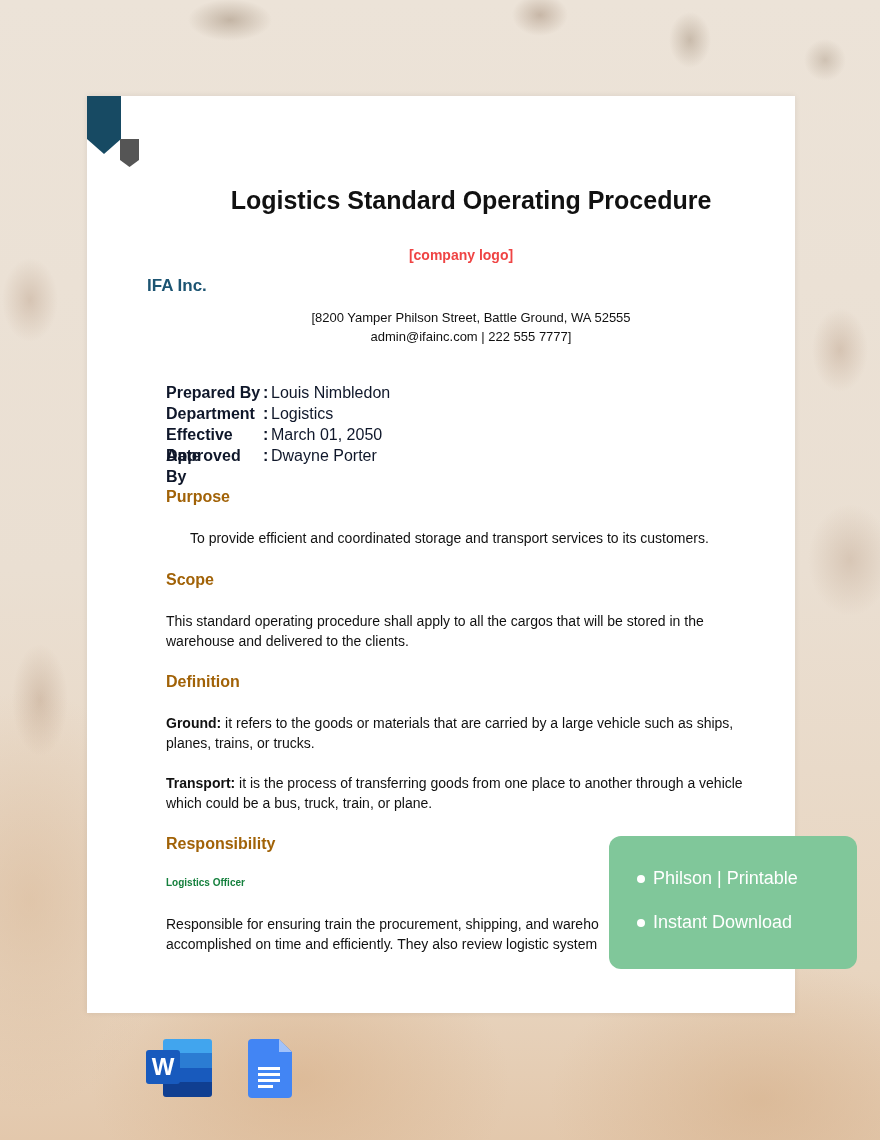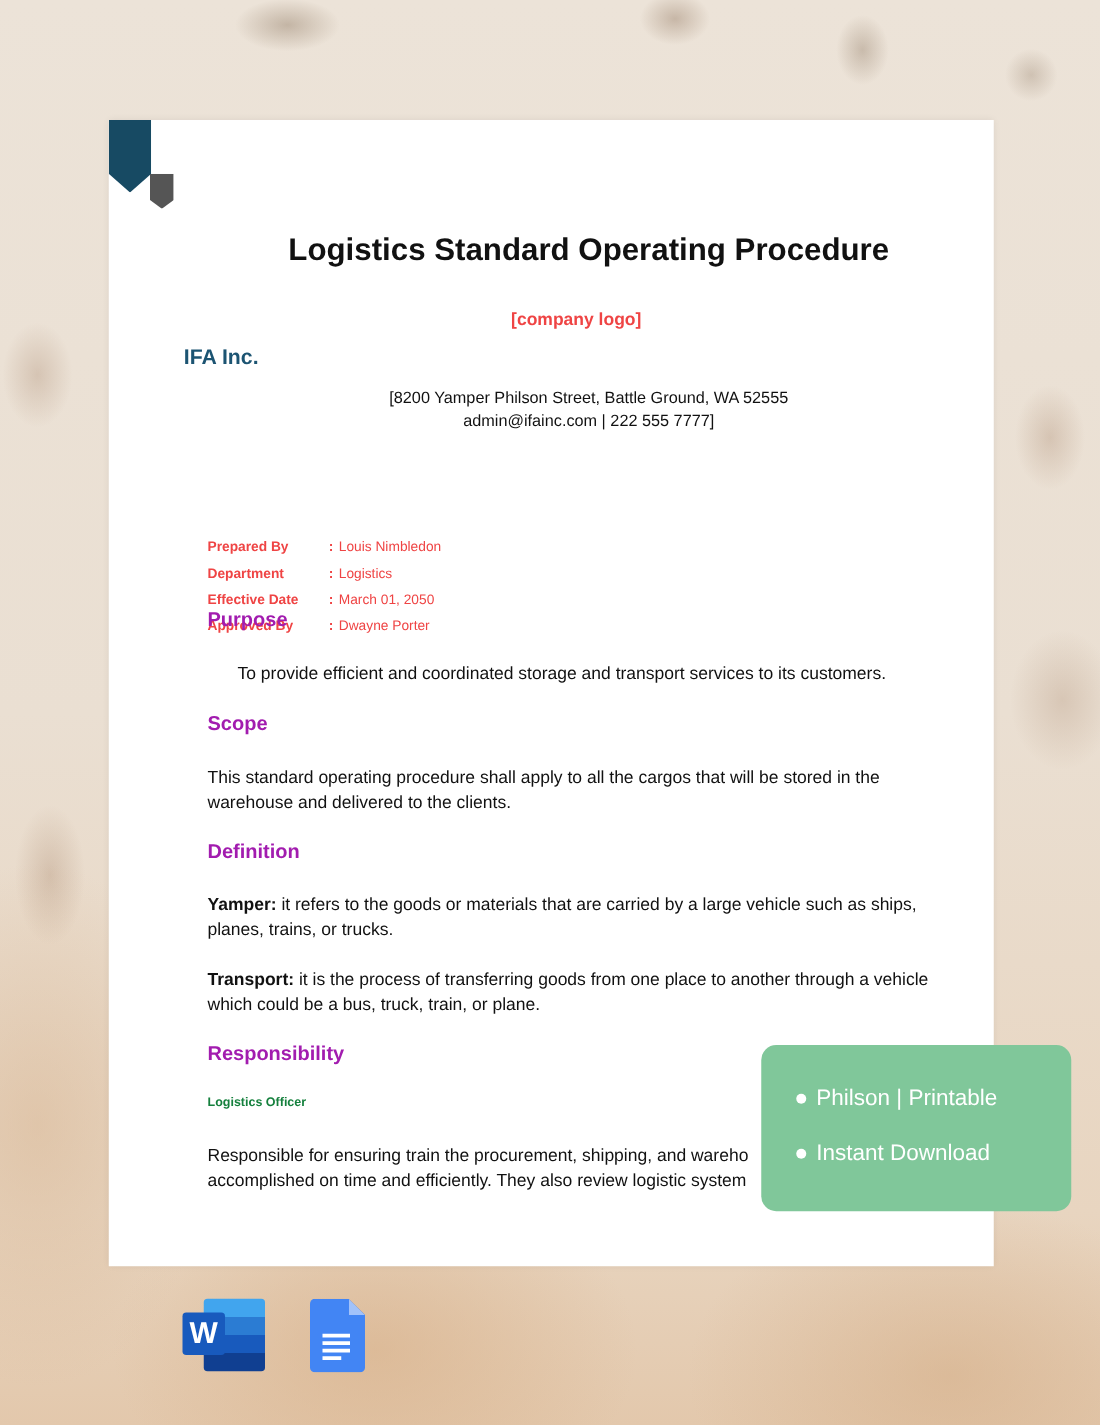--- a/index.html
+++ b/index.html
@@ -45,26 +45,26 @@
     font-size: 14px; font-weight: bold; color: #ef4444; padding-left: 40px;
   }
   .company-name {
     position: absolute; left: 0; right: 0; top: 180px; text-align: left;
     font-size: 17px; font-weight: bold; color: #1c5472; padding-left: 60px;
   }
   .company-address {
     position: absolute; left: 0; right: 0; top: 212px; text-align: center;
     font-size: 13px; font-weight: normal; color: #111; line-height: 19px; padding-left: 60px;
   }
-  .meta { position: absolute; left: 79px; top: 286px; font-size: 11px; color: #ef4444; margin-top: 46px; }
+  .meta { position: absolute; left: 79px; top: 286px; font-size: 16px; color: #0f172a; }
   .meta-row { display: flex; height: 21px; line-height: 21px; }
   .meta-label { width: 97px; font-weight: bold; }
   .meta-sep { width: 8px; font-weight: bold; }
   .section-h {
-    position: absolute; left: 79px; font-size: 16px; font-weight: bold; color: #a21caf;
+    position: absolute; left: 79px; font-size: 16px; font-weight: bold; color: #a16207;
   }
   .para {
     position: absolute; left: 79px; width: 600px; font-size: 14px; line-height: 20px; color: #111;
   }
   .sub-h { position: absolute; left: 79px; font-size: 10px; font-weight: bold; color: #15803d; }
   .badge {
     position: absolute; left: 609px; top: 836px; width: 248px; height: 133px;
     background: #80c79a; border-radius: 12px; color: #fff;
   }
   .badge-item {
@@ -131,21 +131,21 @@
   </div>
 
   <div class="section-h" style="top:392px;">Purpose</div>
   <div class="para" style="top:432px;margin-left:24px;">To provide efficient and coordinated storage and transport services to its customers.</div>
 
   <div class="section-h" style="top:475px;">Scope</div>
   <div class="para" style="top:515px; width:570px;">This standard operating procedure shall apply to all the cargos that will be stored in the warehouse and delivered to the clients.</div>
 
   <div class="section-h" style="top:577px;">Definition</div>
   <div class="para" style="top:617px; width:590px;">
-    <b>Yamper:</b><span> it refers to the goods or materials that are carried by a large vehicle such as ships, planes, trains, or trucks.</span>
+    <b>Ground:</b><span> it refers to the goods or materials that are carried by a large vehicle such as ships, planes, trains, or trucks.</span>
   </div>
   <div class="para" style="top:677px; width:600px;">
     <b>Transport:</b><span> it is the process of transferring goods from one place to another through a vehicle which could be a bus, truck, train, or plane.</span>
   </div>
 
   <div class="section-h" style="top:739px;">Responsibility</div>
   <div class="sub-h" style="top:781px;">Logistics Officer</div>
   <div class="para" style="top:818px;">
     <div>Responsible for ensuring train the procurement, shipping, and wareho</div>
     <div>accomplished on time and efficiently. They also review logistic system</div>

